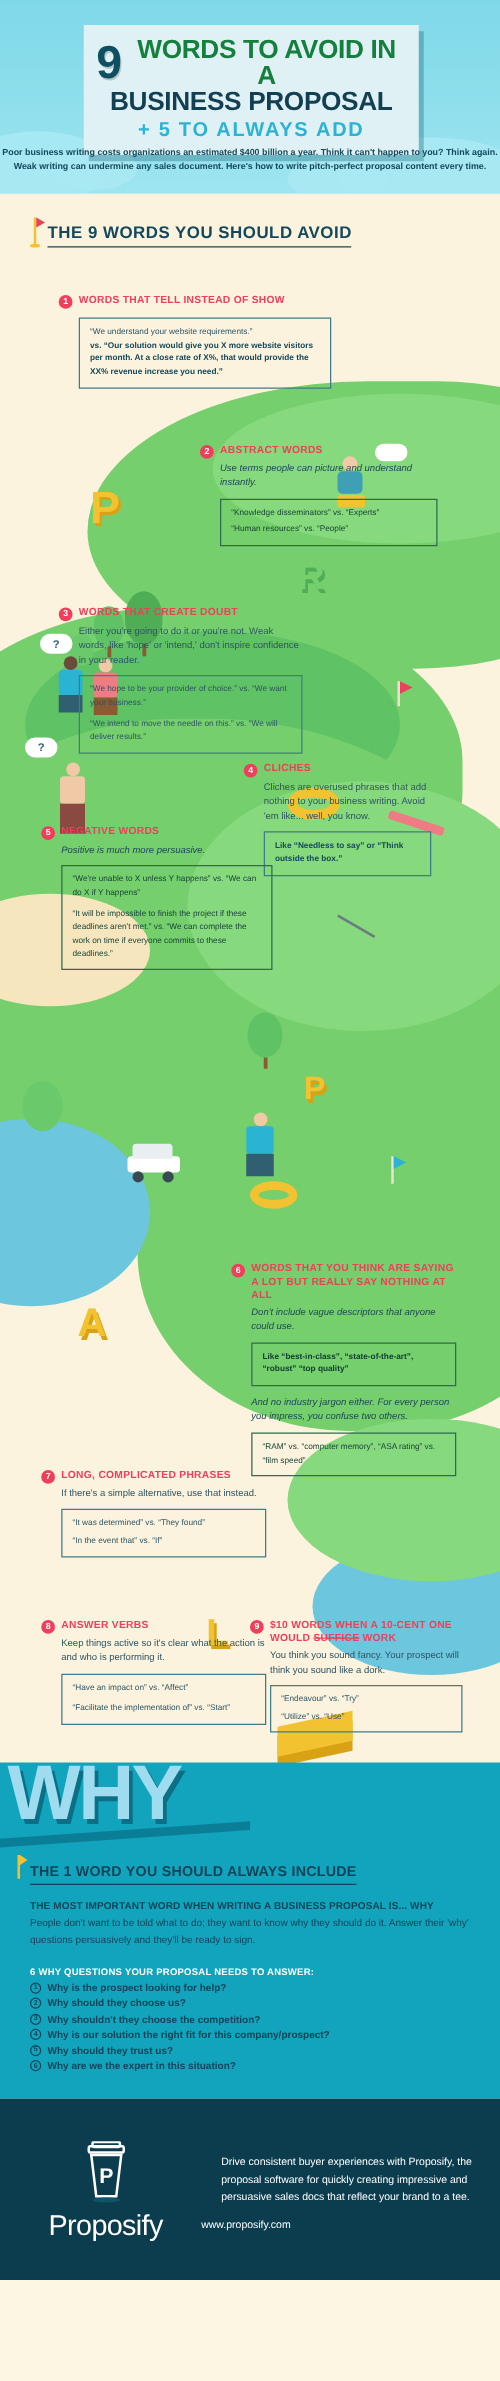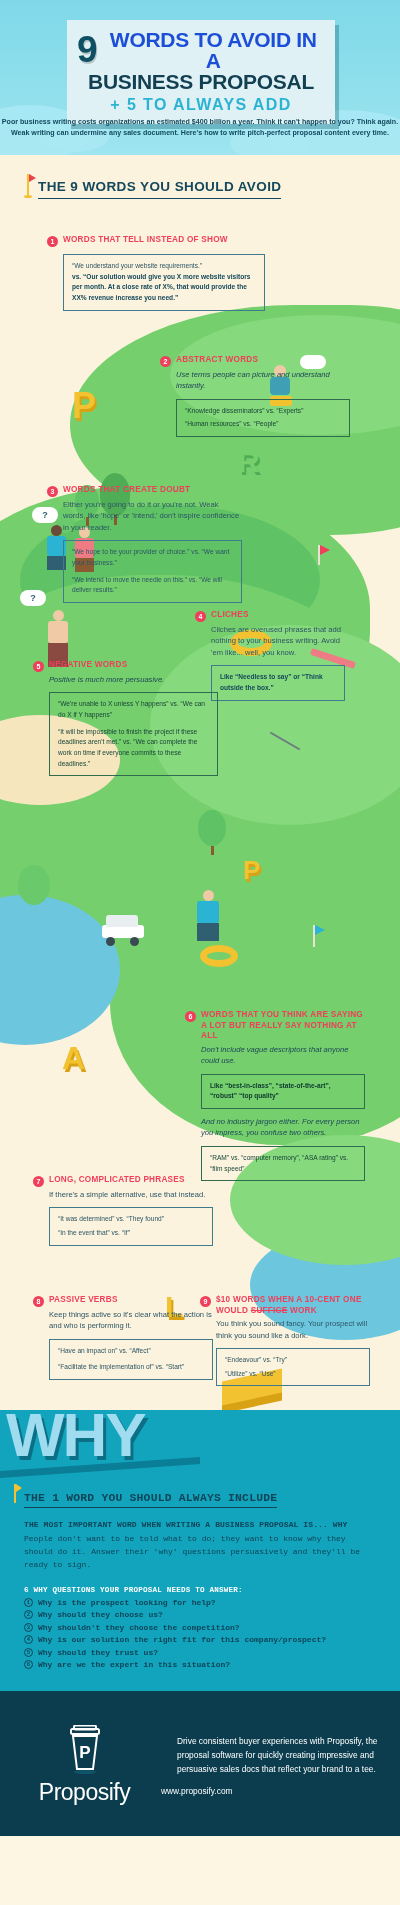--- a/index.html
+++ b/index.html
@@ -29,21 +29,21 @@
     background:#dff1f4; padding:9px 10px 10px 10px;
     box-shadow: 4px 5px 0 rgba(0,80,100,.30);
     text-align:center;
   }
   .title-row1 { display:flex; align-items:center; justify-content:center; gap:5px; }
   .big9 {
     font-size:37px; font-weight:bold; color:#0e4f63; line-height:.85;
     letter-spacing:-1px;
     text-shadow: 1px 2px 0 rgba(0,0,0,.18);
   }
-  .t-l1 { font-size:21px; font-weight:bold; color:#1d4ed8; line-height:1.0; letter-spacing:-.3px; }
+  .t-l1 { font-size:21px; font-weight:bold; color:#15803d; line-height:1.0; letter-spacing:-.3px; }
   .t-l2 { font-size:21px; font-weight:bold; color:#123f52; line-height:1.05; letter-spacing:-.3px; margin-top:0;}
   .t-l3 { font-size:16px; font-weight:bold; color:#2bb3d4; line-height:1.2; letter-spacing:1.4px; margin-top:2px;}
 
   .hero-sub {
     position:absolute; top:117px; left:0; width:400px; text-align:center;
     font-size:7.1px; font-weight:bold; color:#134a5e; line-height:1.62;
     z-index:3;
   }
 
   
@@ -89,21 +89,21 @@
   .strike { text-decoration: line-through; }
 
   
   .whyband { position:relative; background:#12a3bd; padding:0 0 22px 0; overflow:hidden; }
   .why-word {
     position:absolute; left:6px; top:-6px;
     font-size:62px; font-weight:bold; color:#9fdcef; letter-spacing:-2px; line-height:1;
     text-shadow: 3px 4px 0 #0b6f86;
   }
   .why-shelf { position:absolute; left:0; top:54px; width:200px; height:7px; background:#0b7e97; transform: skewY(-4deg);}
-  .why-inner { position:relative; padding:78px 24px 0 24px;font-family:Liberation Mono, monospace; }
+  .why-inner { position:relative; padding:78px 24px 0 24px; }
   .why-head {
     display:inline-block; font-size:11.4px; font-weight:bold; color:#0f4558;
     border-bottom:1.2px solid #0f4558; padding-bottom:3px; letter-spacing:.2px;
   }
   .why-flag { position:absolute; left:14px; top:74px; width:2px; height:19px; background:#f2c230; }
   .why-flag::before{ content:""; position:absolute; left:2px; top:0; width:0;height:0;
     border-left:6px solid #f2c230; border-top:4px solid transparent; border-bottom:4px solid transparent;}
   .why-sub { margin-top:11px; font-size:8px; font-weight:bold; color:#0f4558; line-height:1.5; letter-spacing:.1px;}
   .why-para { margin-top:2px; font-size:8px; color:#0f4558; line-height:1.62; }
   .q-head { margin-top:14px; font-size:7.6px; font-weight:bold; color:#ffffff; letter-spacing:.2px; }
@@ -325,21 +325,21 @@
       <div class="item-body">If there's a simple alternative, use that instead.</div>
       <div class="quote">
         <p>“It was determined” vs. “They found”</p>
         <p style="margin-top:3px;">“In the event that” vs. “If”</p>
       </div>
     </div>
 
     <div class="item" style="left:33px; top:1140px; width:180px;">
       <div class="item-head">
         <div class="num">8</div>
-        <div class="item-title">PASSIVE VERBS</div>
+        <div class="item-title">ANSWER VERBS</div>
       </div>
       <div class="item-body">Keep things active so it's clear what the action is and who is performing it.</div>
       <div class="quote">
         <p>“Have an impact on” vs. “Affect”</p>
         <p>“Facilitate the implementation of” vs. “Start”</p>
       </div>
     </div>
 
     <div class="item" style="left:200px; top:1140px; width:170px;">
       <div class="item-head">

